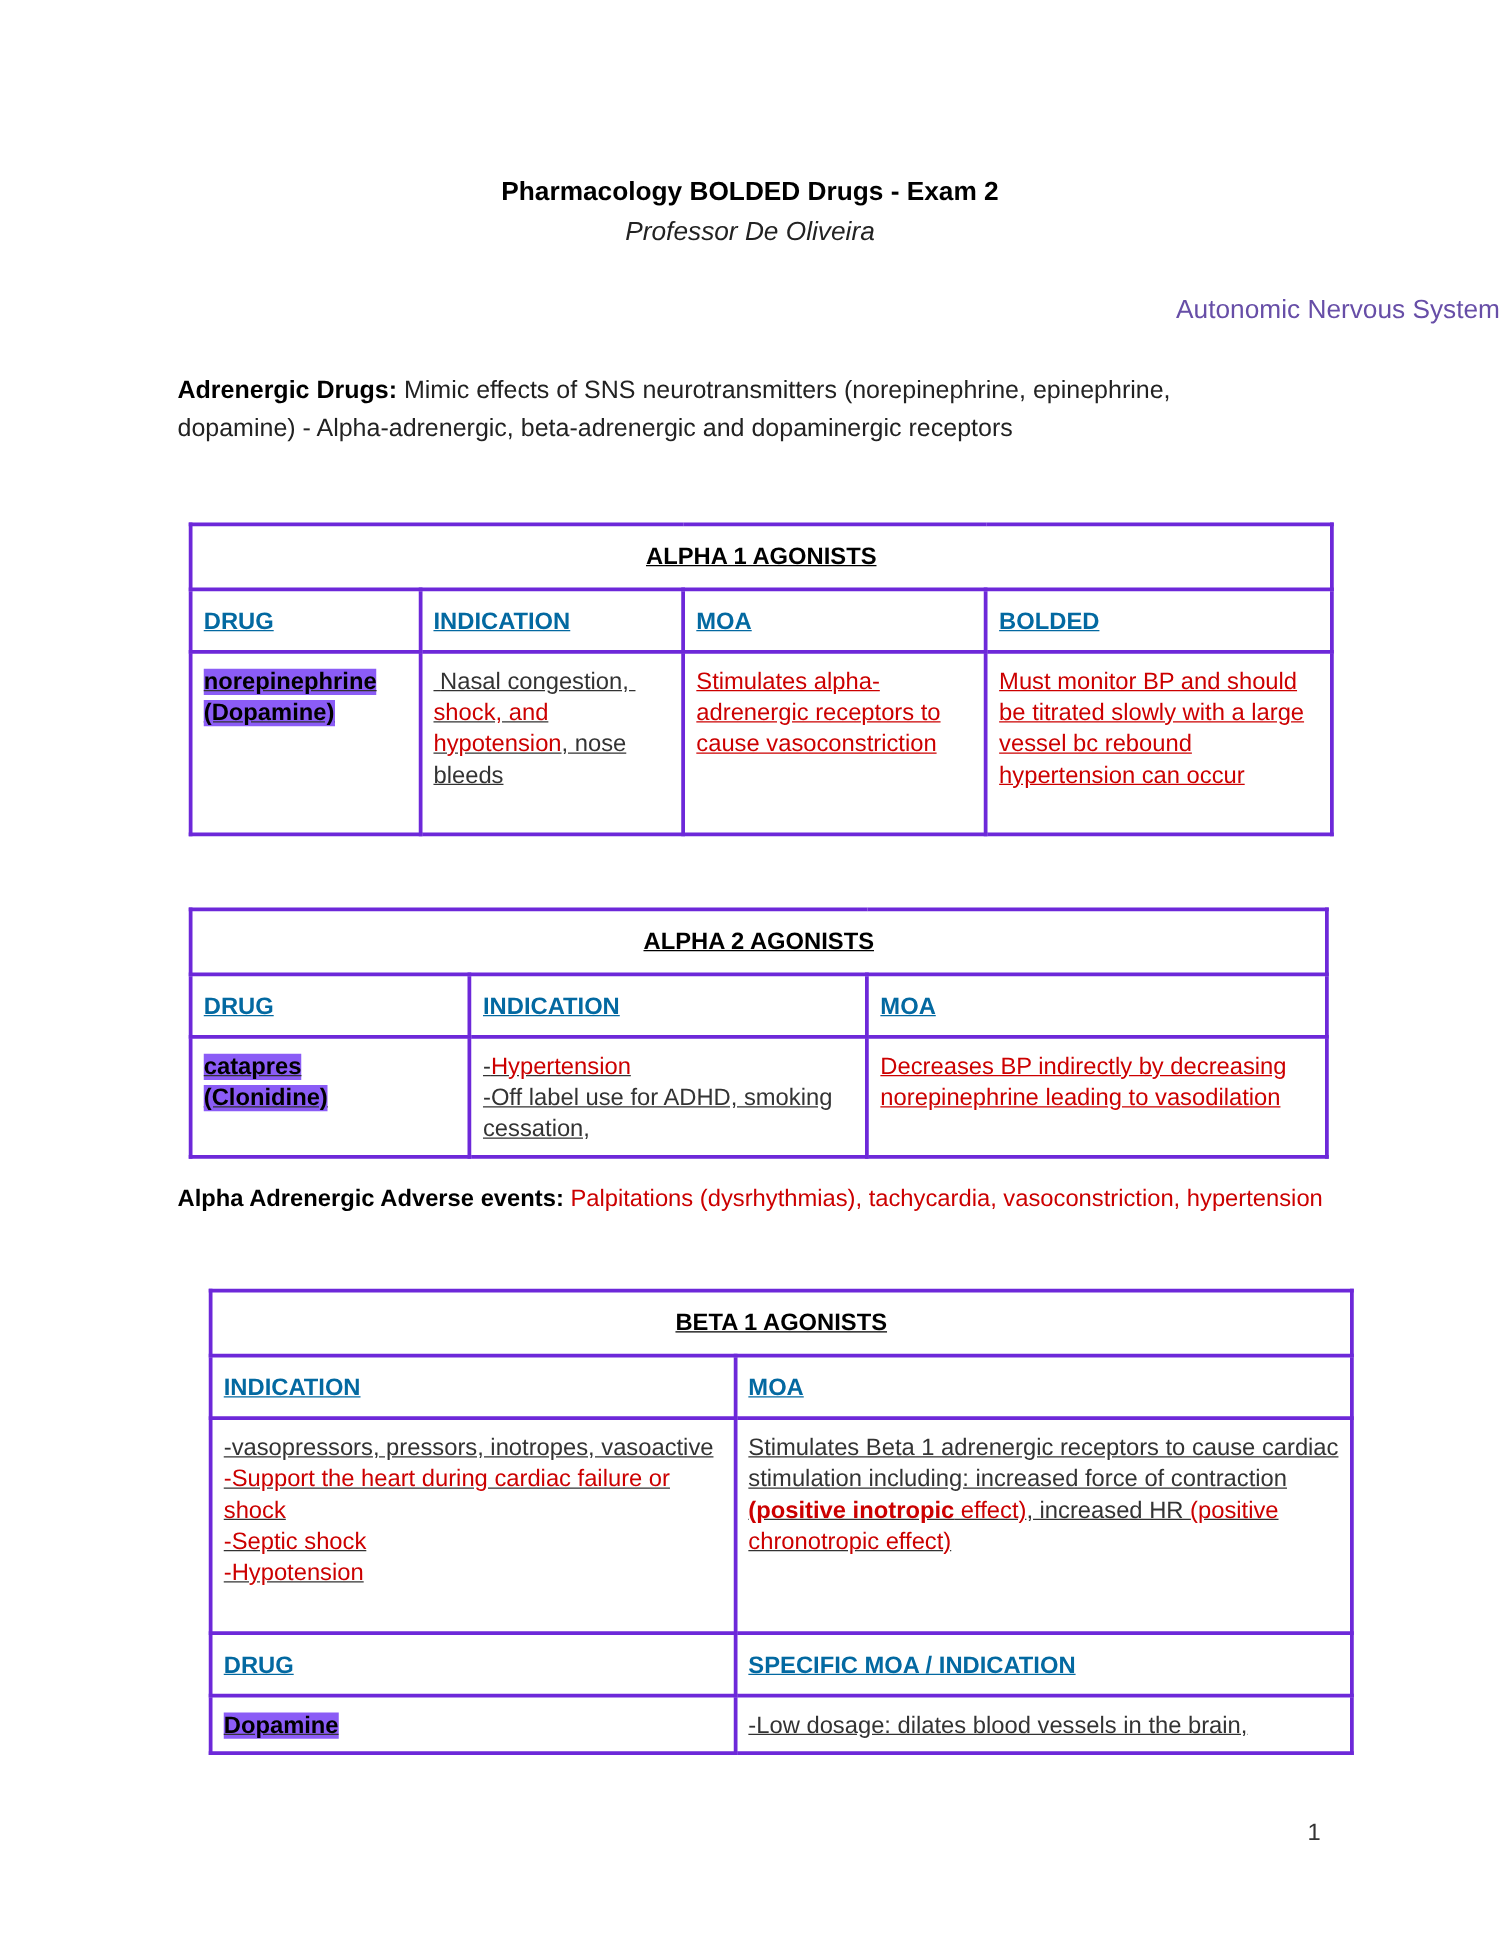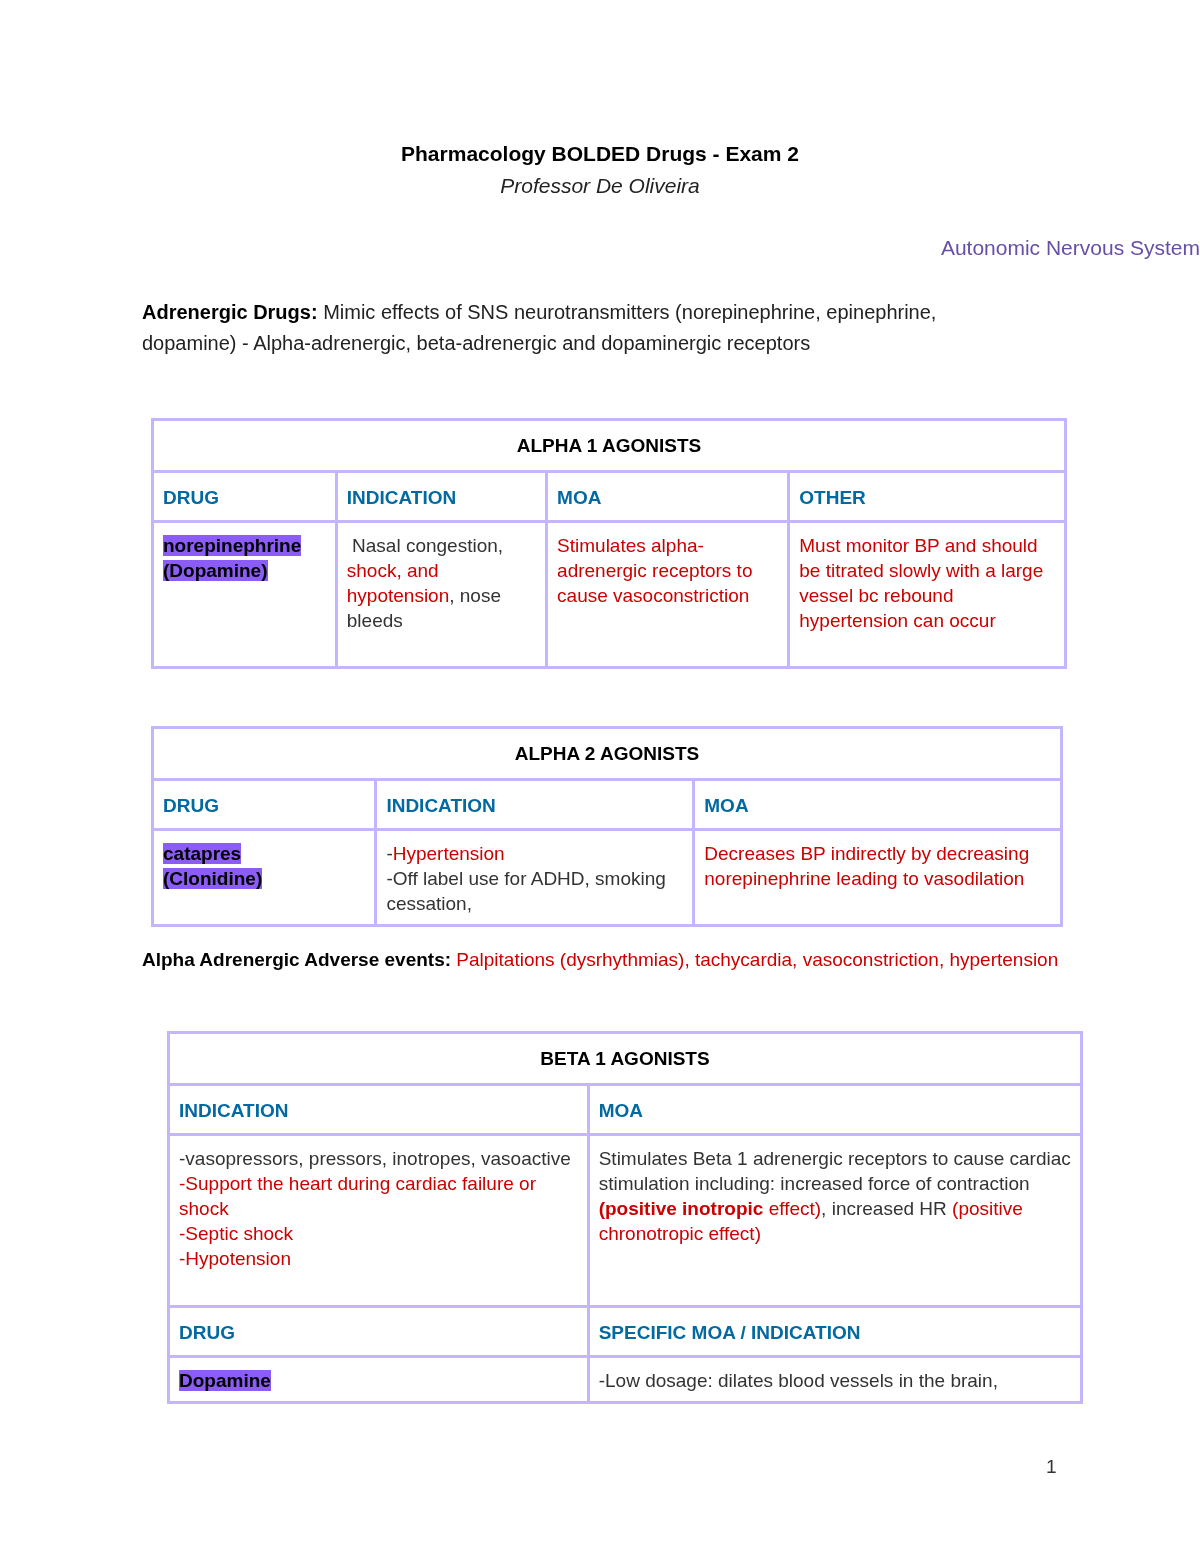--- a/index.html
+++ b/index.html
@@ -6,21 +6,21 @@
     body { width: 1200px; height: 1553px; position: relative; font-family: "Liberation Sans", sans-serif; color: #000; overflow: hidden; }
     .page { position: absolute; left: 0; top: 0; width: 1200px; height: 1219px; }
     .title { position: absolute; top: 142px; left: 0; width: 1200px; text-align: center; font-size: 21px; font-weight: bold; }
     .subtitle { position: absolute; top: 174px; left: 0; width: 1200px; text-align: center; font-size: 21px; font-style: italic; color: #222; }
     .section { position: absolute; top: 236px; left: 0; width: 1200px; text-align: right; font-size: 21px; font-weight: normal; color: #674ea7; }
     .intro { position: absolute; top: 297px; left: 142px; width: 860px; font-size: 20px; line-height: 31px; color: #222; }
     .intro b { color: #000; margin-top: 25px; }
     .adverse { position: absolute; top: 946px; left: 142px; width: 930px; font-size: 19px; line-height: 28px; }
     .red { color: #cc0000; }
     table { position: absolute; border-collapse: collapse; font-size: 19px; }
-    td { border: 3px solid #c4b5fd; vertical-align: top; padding: 10px 9px 8px 9px; line-height: 25px; color: #333; }
+    td { border: 3px solid #6d28d9; vertical-align: top; padding: 10px 9px 8px 9px; line-height: 25px; color: #333; text-decoration: underline; }
     td.head { text-align: center; font-weight: bold; color: #000; padding: 12px 9px 12px 9px; }
     td.colh { font-weight: bold; color: #0369a1; padding: 12px 9px 10px 9px; }
     .hl { background: #8b5cf6; font-weight: bold; color: #000; }
     .bold-red { font-weight: bold; color: #cc0000; }
     .pagenum { position: absolute; top: 1456px; left: 1046px; font-size: 19px; color: #333; }
     #t1 { top: 418px; left: 151px; width: 916px; }
     #t2 { top: 726px; left: 151px; width: 912px; }
     #t3 { top: 1031px; left: 151px; width: 916px; margin-left: 16px; }
   </style>
 </head>
@@ -44,21 +44,21 @@
         <col style="width:278px">
       </colgroup>
     <tbody>
         <tr>
       <td class="head" colspan="4">ALPHA 1 AGONISTS</td>
     </tr>
     <tr>
       <td class="colh">DRUG</td>
       <td class="colh">INDICATION</td>
       <td class="colh">MOA</td>
-      <td class="colh">OTHER</td>
+      <td class="colh">BOLDED</td>
     </tr>
     <tr style="height:146px;">
       <td>
         <span class="hl">norepinephrine</span><br>
         <span class="hl">(Dopamine)</span>
       </td>
       <td><span style="white-space:pre-wrap"> Nasal congestion, </span><span class="red">shock, and hypotension</span><span>, nose bleeds</span></td>
       <td class="red">Stimulates alpha-adrenergic receptors to cause vasoconstriction</td>
       <td class="red">Must monitor BP and should be titrated slowly with a large vessel bc rebound hypertension can occur</td>
     </tr>

